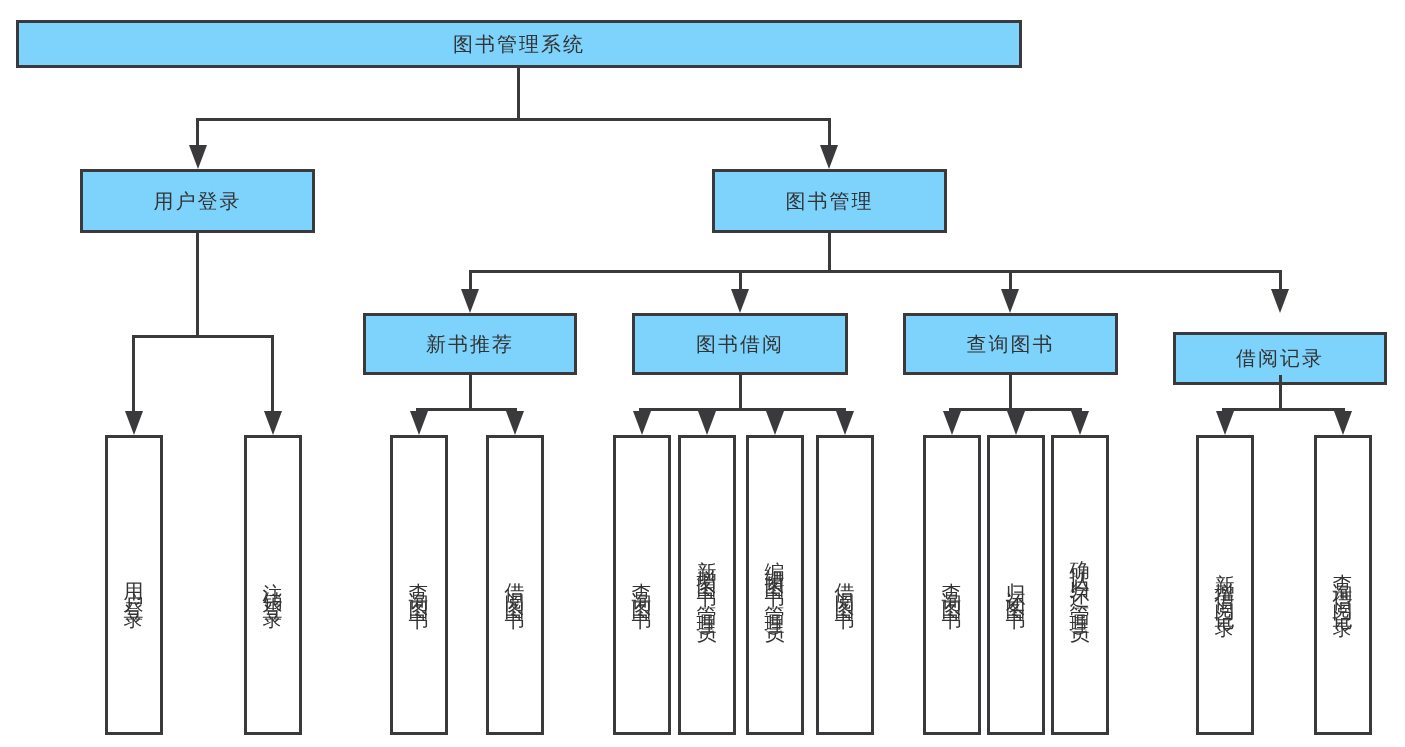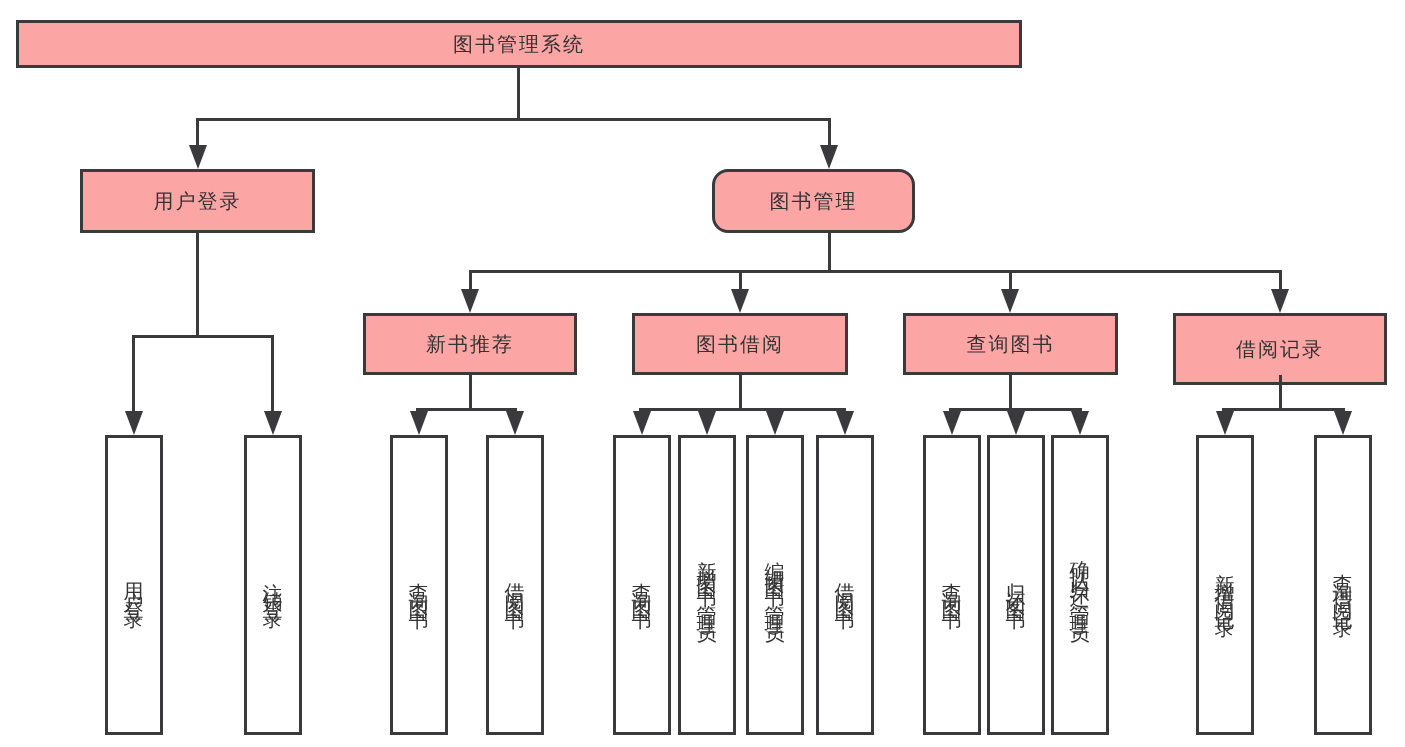--- a/index.html
+++ b/index.html
@@ -17,21 +17,21 @@
   .canvas{
     position:relative;
     width:1405px;
     height:747px;
     background:var(--background);
     overflow:hidden;
   }
   .box{
     position:absolute;
     border:3px solid var(--line);
-    background:#fca5a5;
+    background:#7dd3fc;
     display:flex;
     align-items:center;
     justify-content:center;
     font-size:20px;
     color:var(--text);
     letter-spacing:2px;
     box-sizing:border-box;
   }
   .vbox{
     position:absolute;
@@ -86,21 +86,21 @@
   <div class="vline" style="left:517px;top:68px;height:50px;"></div>
   <div class="hline" style="left:196px;top:118px;width:635px;"></div>
   <div class="vline" style="left:196px;top:118px;height:32px;"></div>
   <div class="vline" style="left:828px;top:118px;height:32px;"></div>
   <div class="arrow" style="left:189px;top:145px;"></div>
   <div class="arrow" style="left:820px;top:145px;"></div>
 
   <div class="box" style="left:80px;top:169px;width:235px;height:64px;">
     <span>用户登录</span>
   </div>
-  <div class="box" style="left:712px;top:169px;width:203px;height:64px;border-radius:16px;">
+  <div class="box" style="left:712px;top:169px;width:235px;height:64px;">
     <span>图书管理</span>
   </div>
 
   <div class="vline" style="left:196px;top:233px;height:102px;"></div>
   <div class="hline" style="left:132px;top:335px;width:142px;"></div>
   <div class="vline" style="left:132px;top:335px;height:80px;"></div>
   <div class="vline" style="left:271px;top:335px;height:80px;"></div>
   <div class="arrow" style="left:125px;top:411px;"></div>
   <div class="arrow" style="left:264px;top:411px;"></div>
 
@@ -117,21 +117,21 @@
 
   <div class="box" style="left:632px;top:313px;width:216px;height:62px;">
     <span>图书借阅</span>
   </div>
   <div class="box" style="left:363px;top:313px;width:214px;height:62px;">
     <span>新书推荐</span>
   </div>
   <div class="box" style="left:903px;top:313px;width:215px;height:62px;">
     <span>查询图书</span>
   </div>
-  <div class="box" style="left:1173px;top:313px;width:214px;height:72px;">
+  <div class="box" style="left:1173px;top:332px;width:214px;height:53px;">
     <span>借阅记录</span>
   </div>
 
   <div class="vline" style="left:469px;top:375px;height:33px;"></div>
   <div class="hline" style="left:416px;top:408px;width:101px;"></div>
   <div class="arrow" style="left:410px;top:411px;"></div>
   <div class="arrow" style="left:506px;top:411px;"></div>
 
   <div class="vline" style="left:739px;top:375px;height:33px;"></div>
   <div class="hline" style="left:639px;top:408px;width:207px;"></div>

